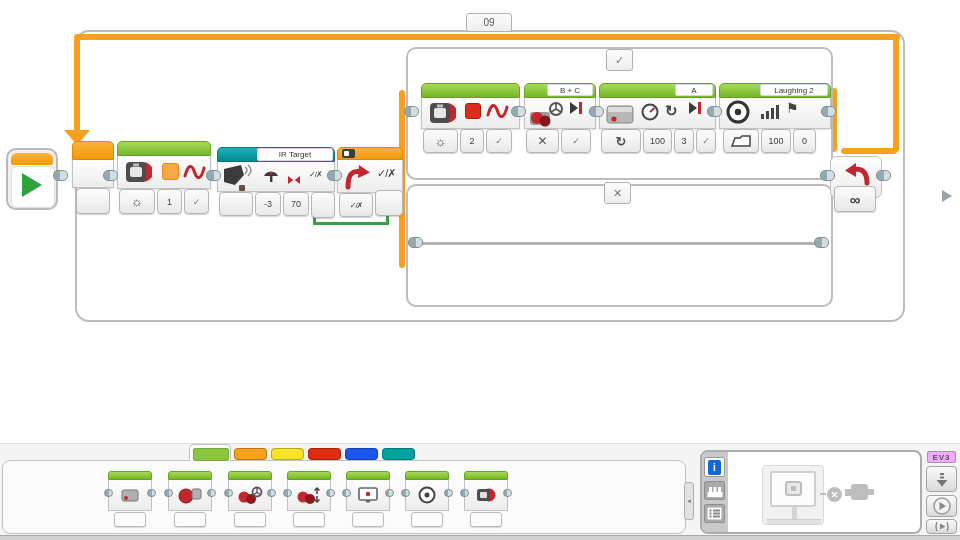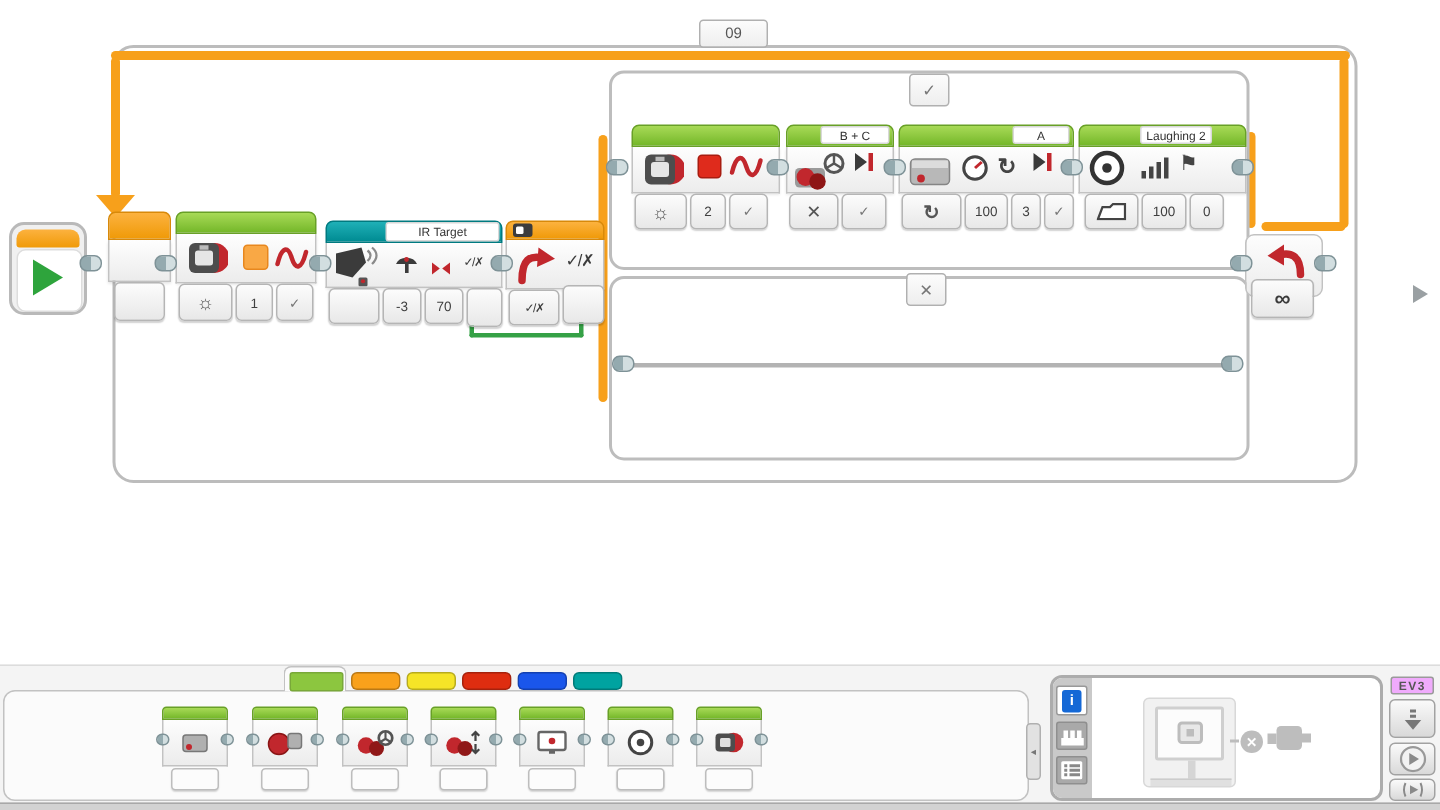--- a/index.html
+++ b/index.html
@@ -270,21 +270,21 @@
     <div class="tab" style="left:75px;top:46px;width:20px;height:24px;">
       <span>3</span>
     </div>
     <div class="tab" style="left:97px;top:46px;width:20px;height:24px;">
       <span style="color:#777;">✓</span>
     </div>
   </div>
 
   <div class="abs blockLayer" style="left:719px;top:83px;width:112px;height:72px;">
     <div class="hdr green" style="left:0;top:0;width:112px;height:15px;"></div>
-    <div class="lblTab" style="left:41px;top:1px;width:48px;height:12px;">
+    <div class="lblTab" style="left:41px;top:1px;width:68px;height:12px;">
       <span>Laughing 2</span>
     </div>
     <div class="bdy" style="left:0;top:15px;width:112px;height:31px;"></div>
     <span class="abs" style="left:6px;top:16px;">
       <svg width="27" height="26">
           <circle cx="13" cy="13" r="10" fill="#fff" stroke="#333" stroke-width="3"></circle>
           <circle cx="13" cy="13" r="3.2" fill="#333"></circle>
         </svg>
     </span>
     <span class="abs" style="left:41px;top:19px;">

